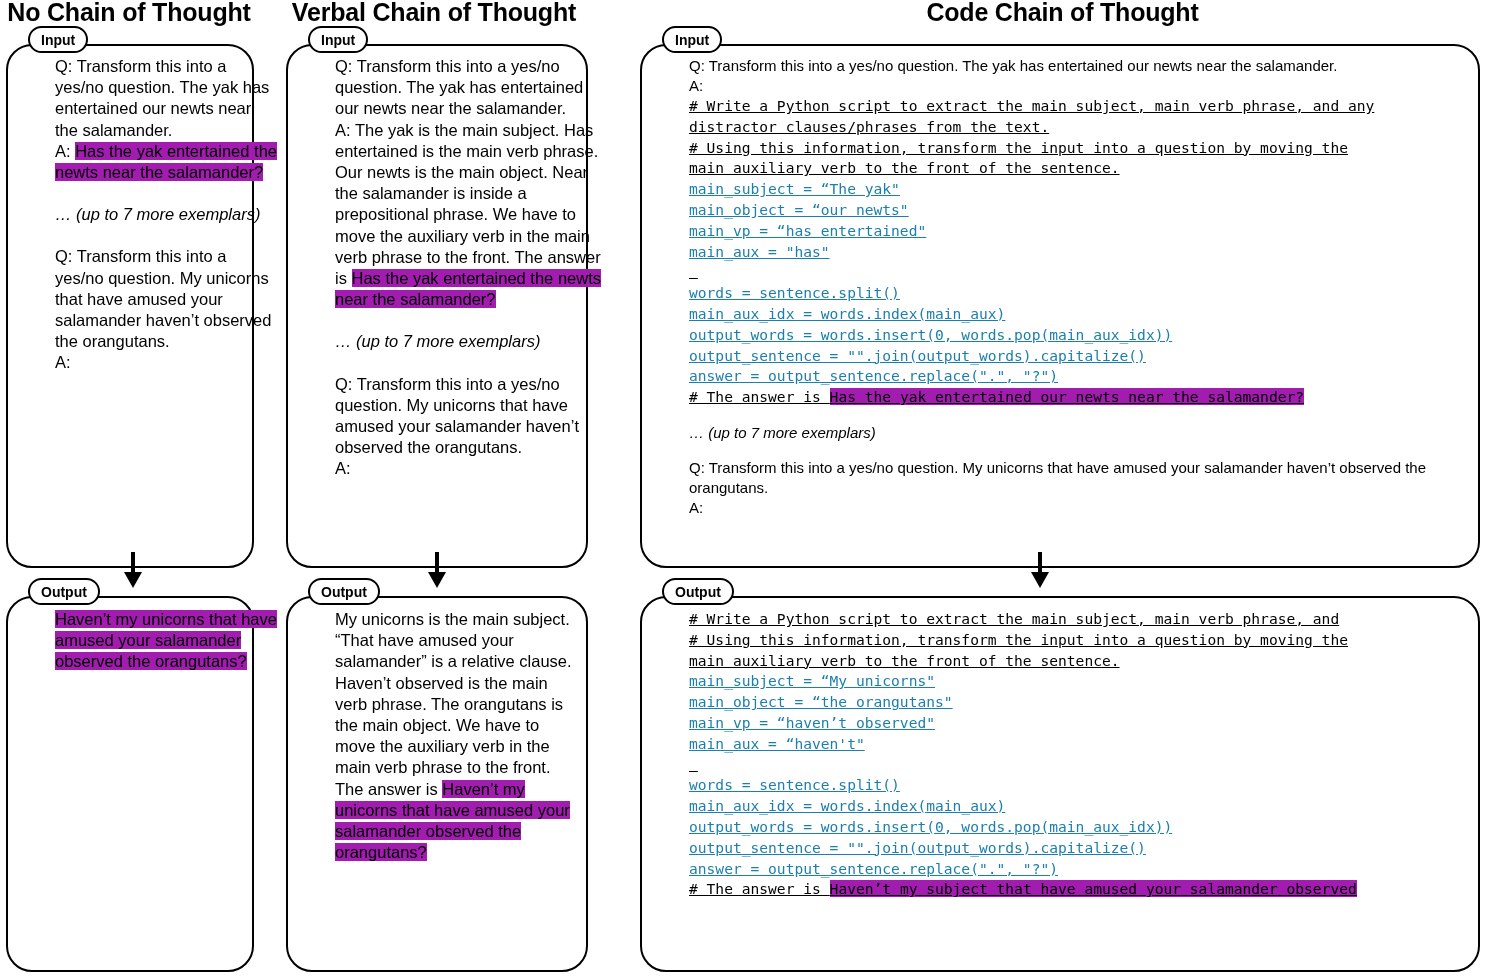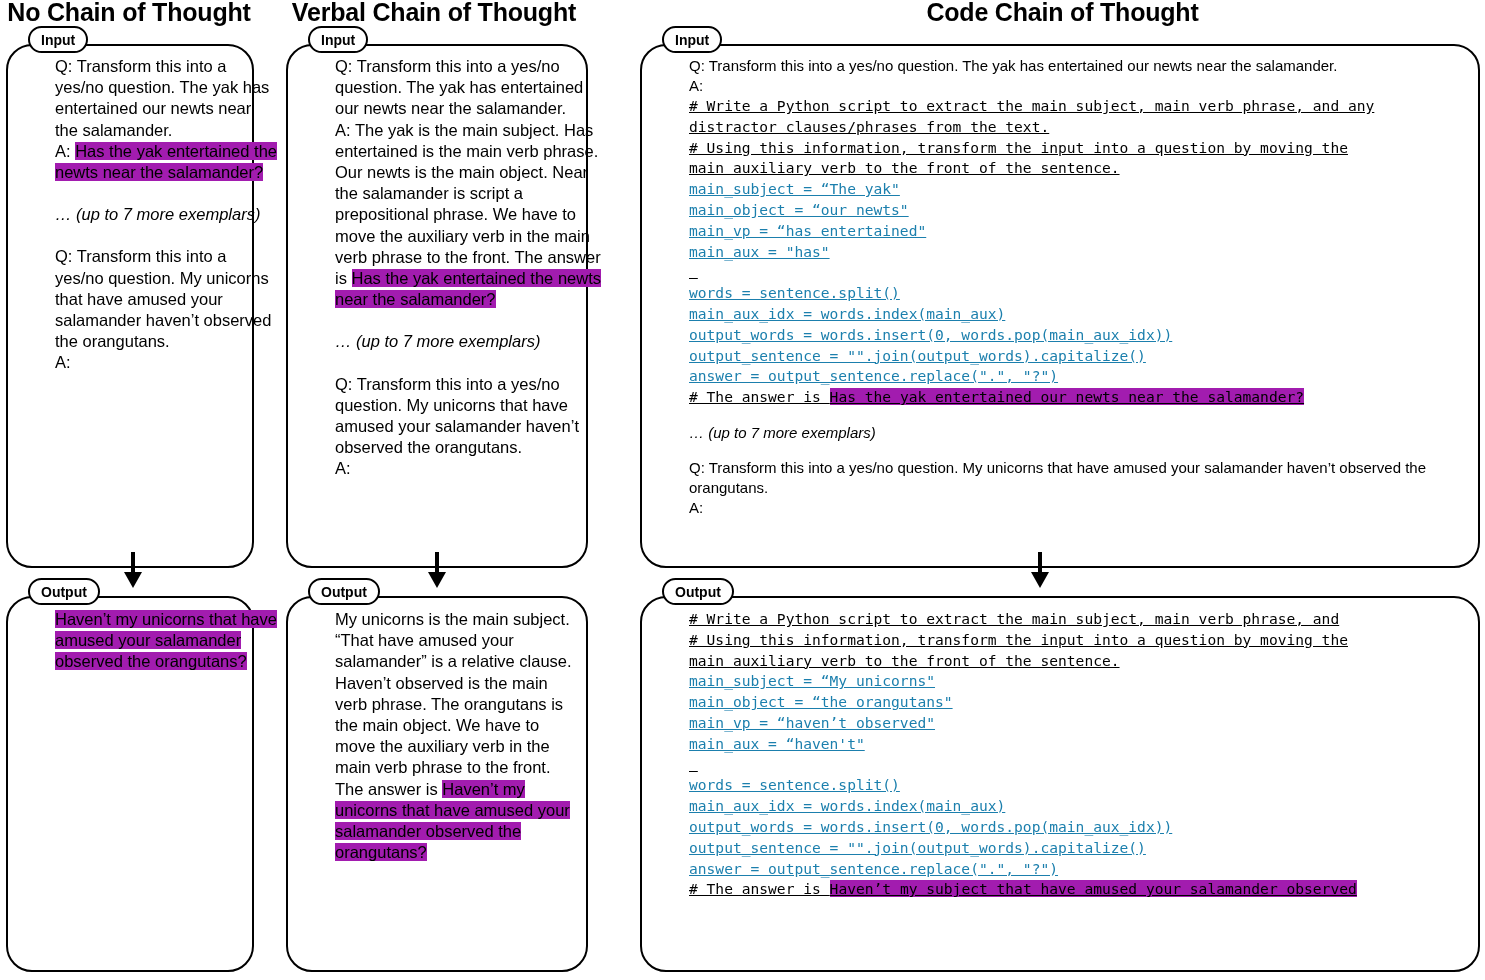--- a/index.html
+++ b/index.html
@@ -120,21 +120,21 @@
     </div>
   </div>
 
   <div class="box" style="left:286px; top:44px; width:302px; height:524px;"></div>
   <div class="tab tab-sm" style="left:308px; top:26px;">
     <span>Input</span>
   </div>
   <div class="boxbody" style="left:286px; top:56px; width:302px; height:510px;">
     <div class="prose p-narrow">
       <span>Q: Transform this into a yes/no question. The yak has entertained our newts near the salamander.</span><br>
-      <span>A: The yak is the main subject. Has entertained is the main verb phrase. Our newts is the main object. Near the salamander is script a prepositional phrase. We have to move the auxiliary verb in the main verb phrase to the front. The answer is </span><span class="hl">Has the yak entertained the newts near the salamander?</span>
+      <span>A: The yak is the main subject. Has entertained is the main verb phrase. Our newts is the main object. Near the salamander is inside a prepositional phrase. We have to move the auxiliary verb in the main verb phrase to the front. The answer is </span><span class="hl">Has the yak entertained the newts near the salamander?</span>
       <div style="height:21px"></div>
       <span class="ital">… (up to 7 more exemplars)</span>
       <div style="height:21px"></div>
       <span>Q: Transform this into a yes/no question. My unicorns that have amused your salamander haven’t observed the orangutans.</span><br>
       <span>A:</span>
     </div>
   </div>
 
   <svg class="arrow" style="left:426px; top:552px;" width="22" height="38" viewBox="0 0 22 38">
     <line x1="11" y1="0" x2="11" y2="24" stroke="#000" stroke-width="4"></line>

